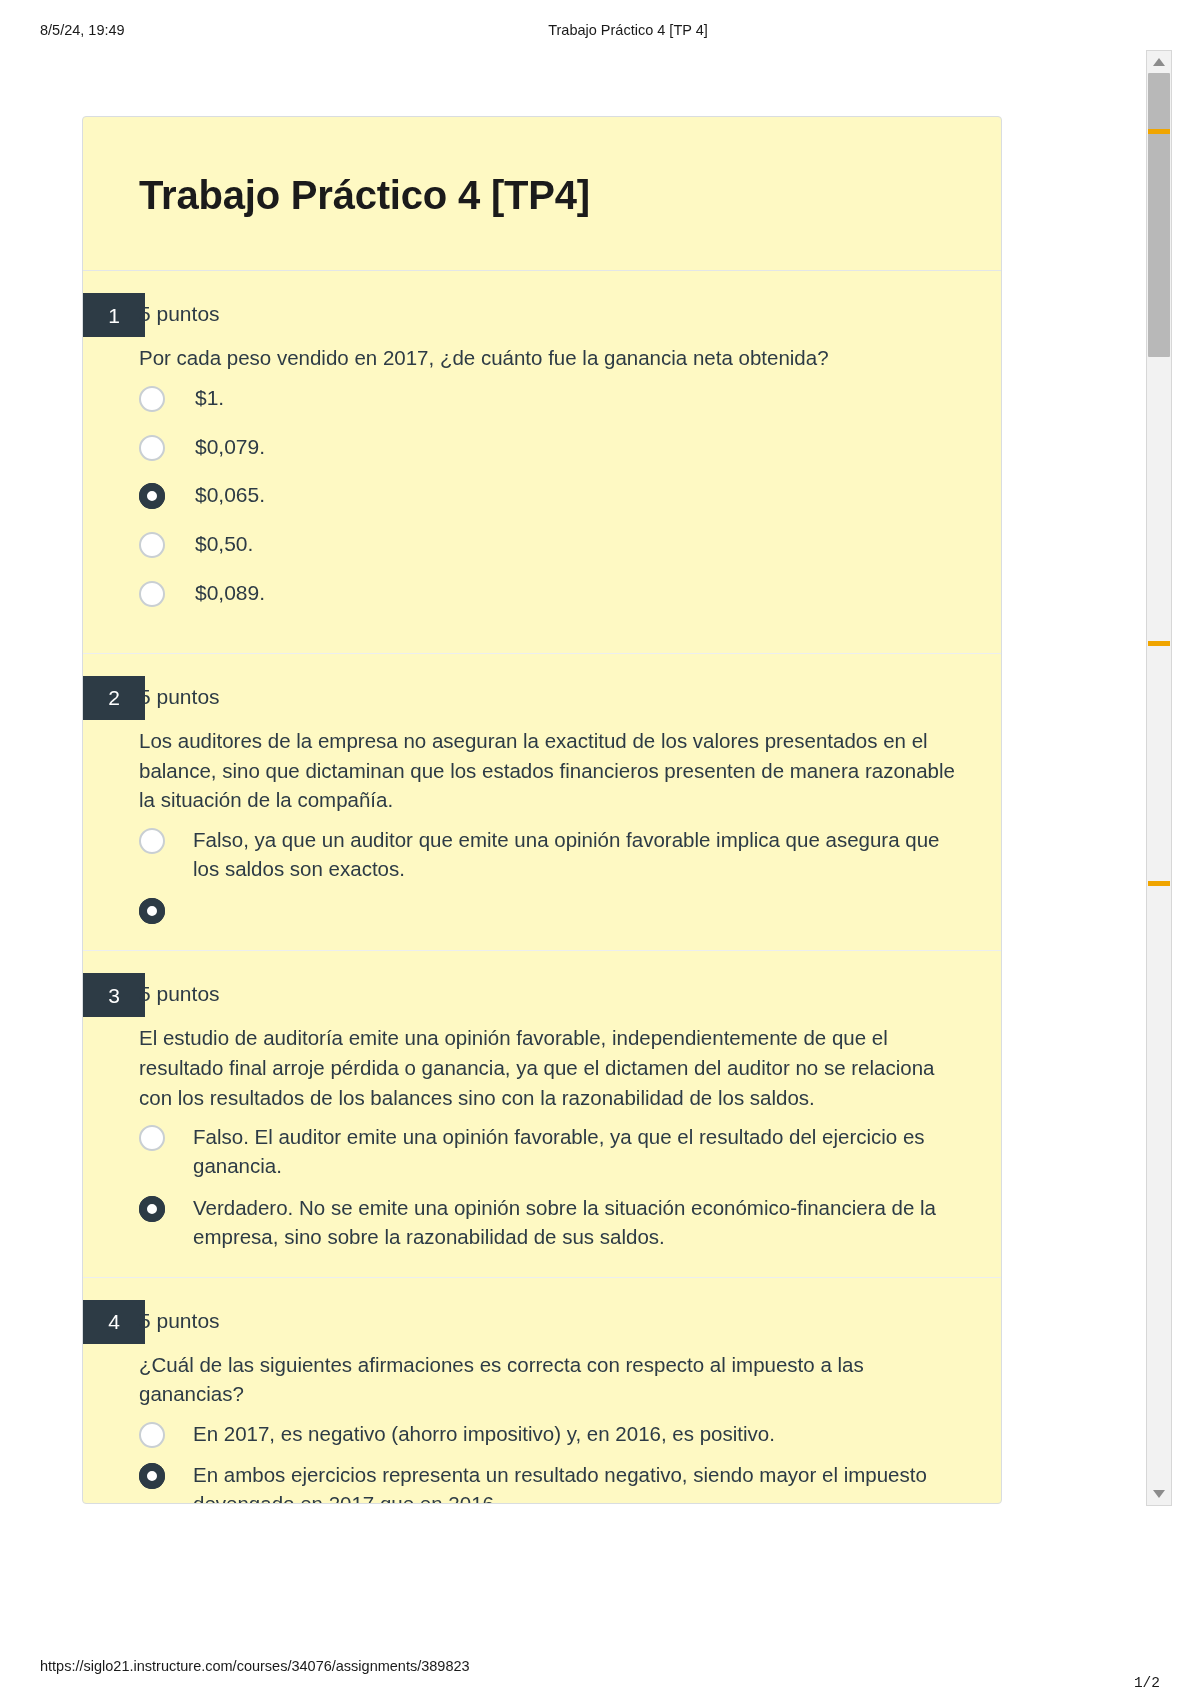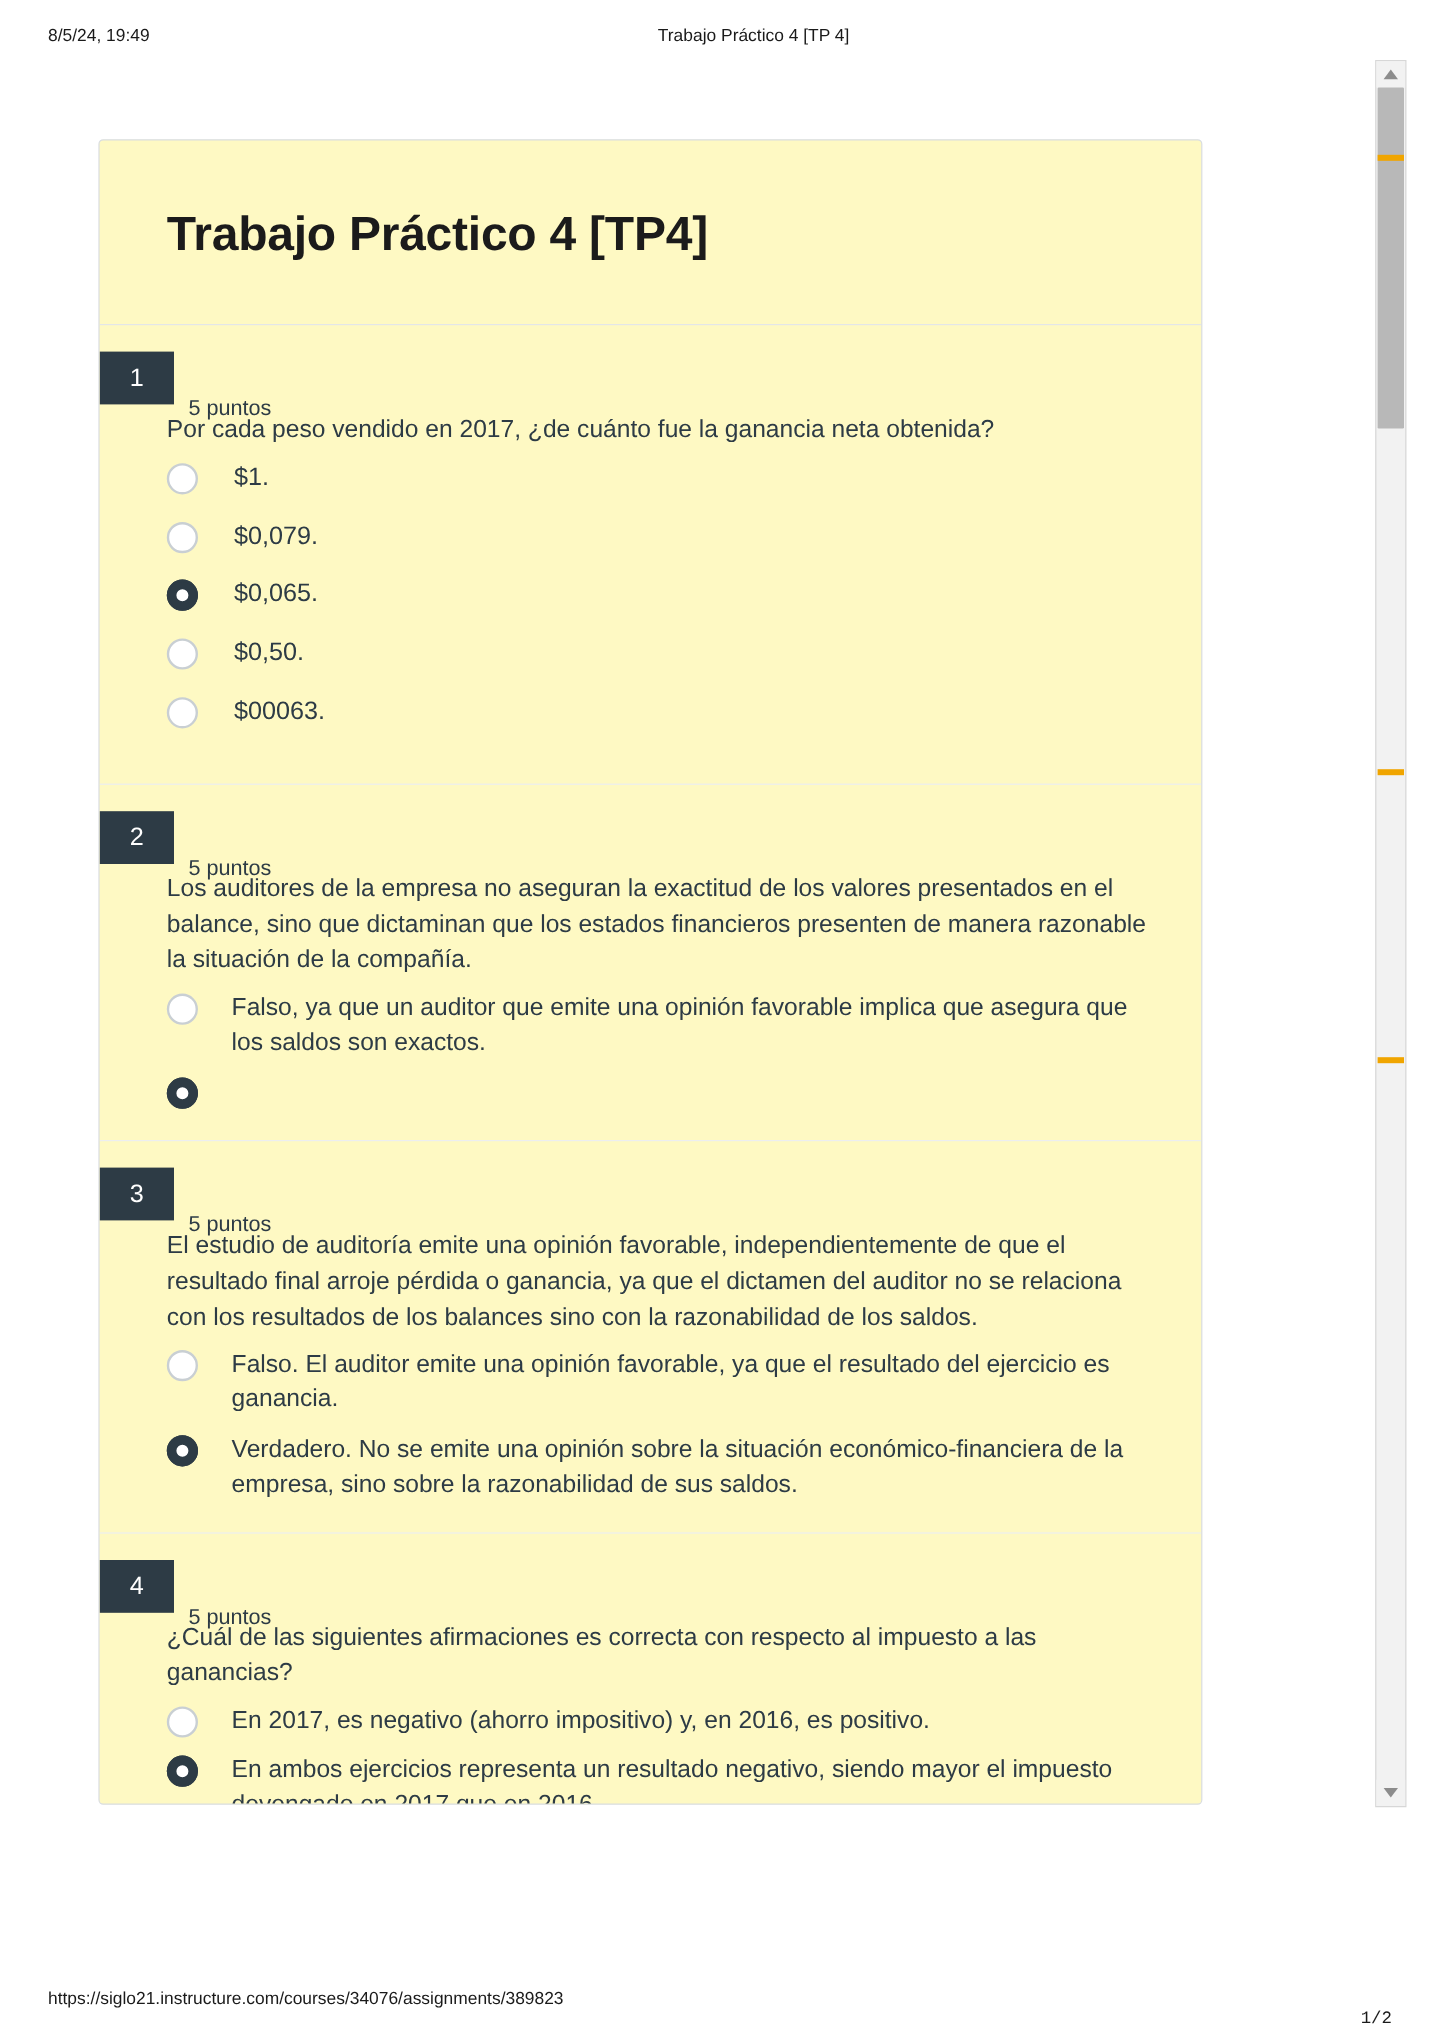--- a/index.html
+++ b/index.html
@@ -117,25 +117,24 @@
     background: #2D3B45;
     color: #ffffff;
     font-size: 21px;
     display: flex;
     align-items: center;
     justify-content: center;
     line-height: 1;
   }
   .q-points {
     position: absolute;
-    left: 74px;
+    left: 56px;
     top: 9px;
-    font-size: 18px;
+    font-size: 21px;
     color: #2D3B45;
-    margin-top: 28px;
   }
 
   .q-body {
     margin: 4px 0 0 56px;
     padding-right: 34px;
     font-size: 20.5px;
     line-height: 1.45;
     color: #2D3B45;
   }
 
@@ -270,21 +269,21 @@
           <div class="answer clickable">
             <span class="radio selected"></span>
             <span class="answer-text">$0,065.</span>
           </div>
           <div class="answer clickable">
             <span class="radio"></span>
             <span class="answer-text">$0,50.</span>
           </div>
           <div class="answer clickable">
             <span class="radio"></span>
-            <span class="answer-text">$00063.</span>
+            <span class="answer-text">$0,089.</span>
           </div>
         </div>
       </div>
       <div class="question q2">
         <div class="q-head">
           <div class="q-number">2</div>
           <div class="q-points">5 puntos</div>
         </div>
         <div class="q-body">Los auditores de la empresa no aseguran la exactitud de los valores presentados en el balance, sino que dictaminan que los estados financieros presenten de manera razonable la situación de la compañía.</div>
         <div class="answers">

